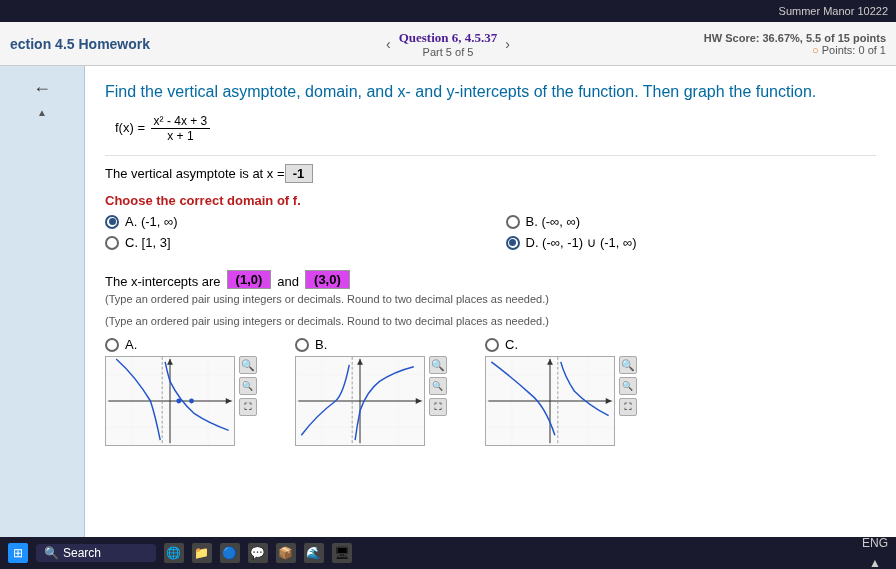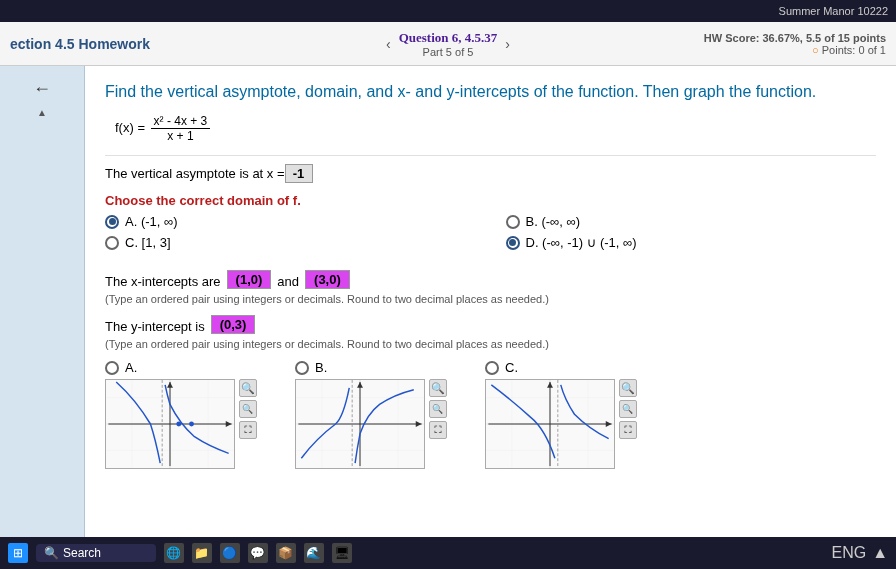--- a/index.html
+++ b/index.html
@@ -326,24 +326,25 @@
       border-radius: 2px;
       display: flex;
       align-items: center;
       justify-content: center;
       cursor: pointer;
       font-size: 12px;
     }
     .taskbar-right {
       margin-left: auto;
       display: flex;
-      align-items: flex-end;
+      align-items: center;
       gap: 6px;
       color: #ccc;
-      font-size: 16px;
+      font-size: 12px;
+      flex-direction: column;
     }
 
     .divider-line {
       border: none;
       border-top: 1px solid #e0e0e0;
       margin: 8px 0;
     }
   </style>
 </head>
 <body>
@@ -425,24 +426,20 @@
     </div>
 
     <div class="intercept-row">
       <span>The x-intercepts are</span>
       <span class="intercept-box">(1,0)</span>
       <span>and</span>
       <span class="intercept-box">(3,0)</span>
     </div>
     <div class="hint-text">(Type an ordered pair using integers or decimals. Round to two decimal places as needed.)</div>
 
-    <div class="intercept-row">
-      <span>The y-intercept is</span>
-      <span class="intercept-box">(0,3)</span>
-    </div>
     <div class="hint-text">(Type an ordered pair using integers or decimals. Round to two decimal places as needed.)</div>
 
     <div class="graph-options">
 
       <div class="graph-option">
         <div class="graph-option-header">
           <div class="radio-circle"></div>
           <span>A.</span>
         </div>
         <div style="position:relative;display:inline-block;">

